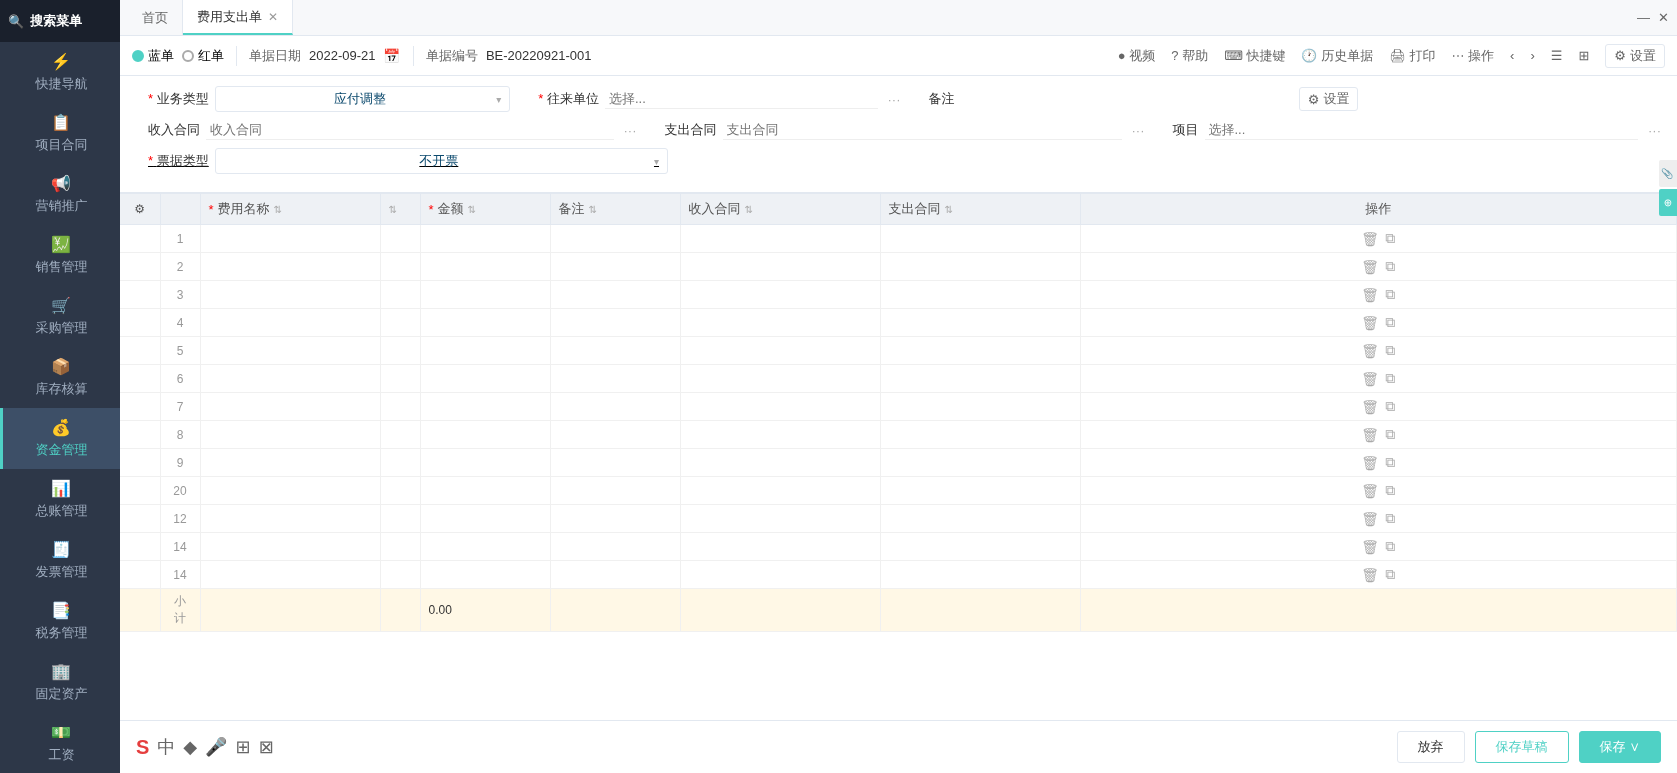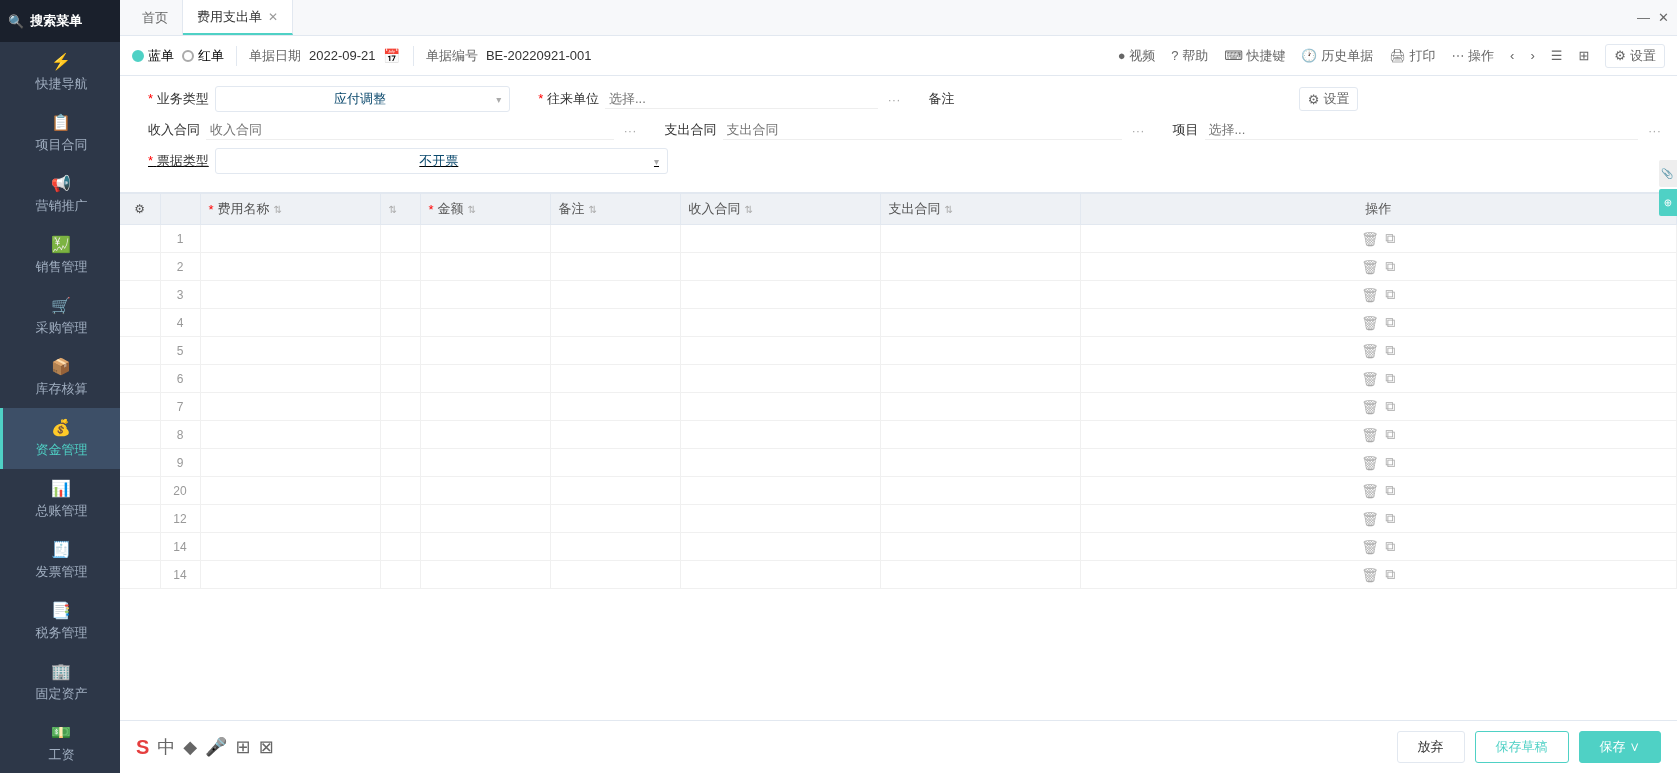--- a/index.html
+++ b/index.html
@@ -664,20 +664,31 @@
       <td></td>
       <td></td>
       <td></td>
       <td style="text-align:center;">
         <div class="action-cell">
           <span class="action-icon">🗑</span>
           <span class="action-icon">⧉</span>
         </div>
       </td>
     </tr>
+          <tr class="subtotal-row">
+    <td></td>
+    <td style="color:#999; text-align:center;">小计</td>
+    <td></td>
+    <td></td>
+    <td style="color:#333; font-weight:500;">0.00</td>
+    <td></td>
+    <td></td>
+    <td></td>
+    <td></td>
+  </tr>
         </tbody>
     </table>
   </div>
 
   <div class="footer-bar">
     <div class="footer-icons">
       <span class="footer-icon" style="color:#e53e3e; font-weight:bold; font-size:20px;">S</span>
       <span class="footer-icon">中</span>
       <span class="footer-icon">◆</span>
       <span class="footer-icon">🎤</span>

